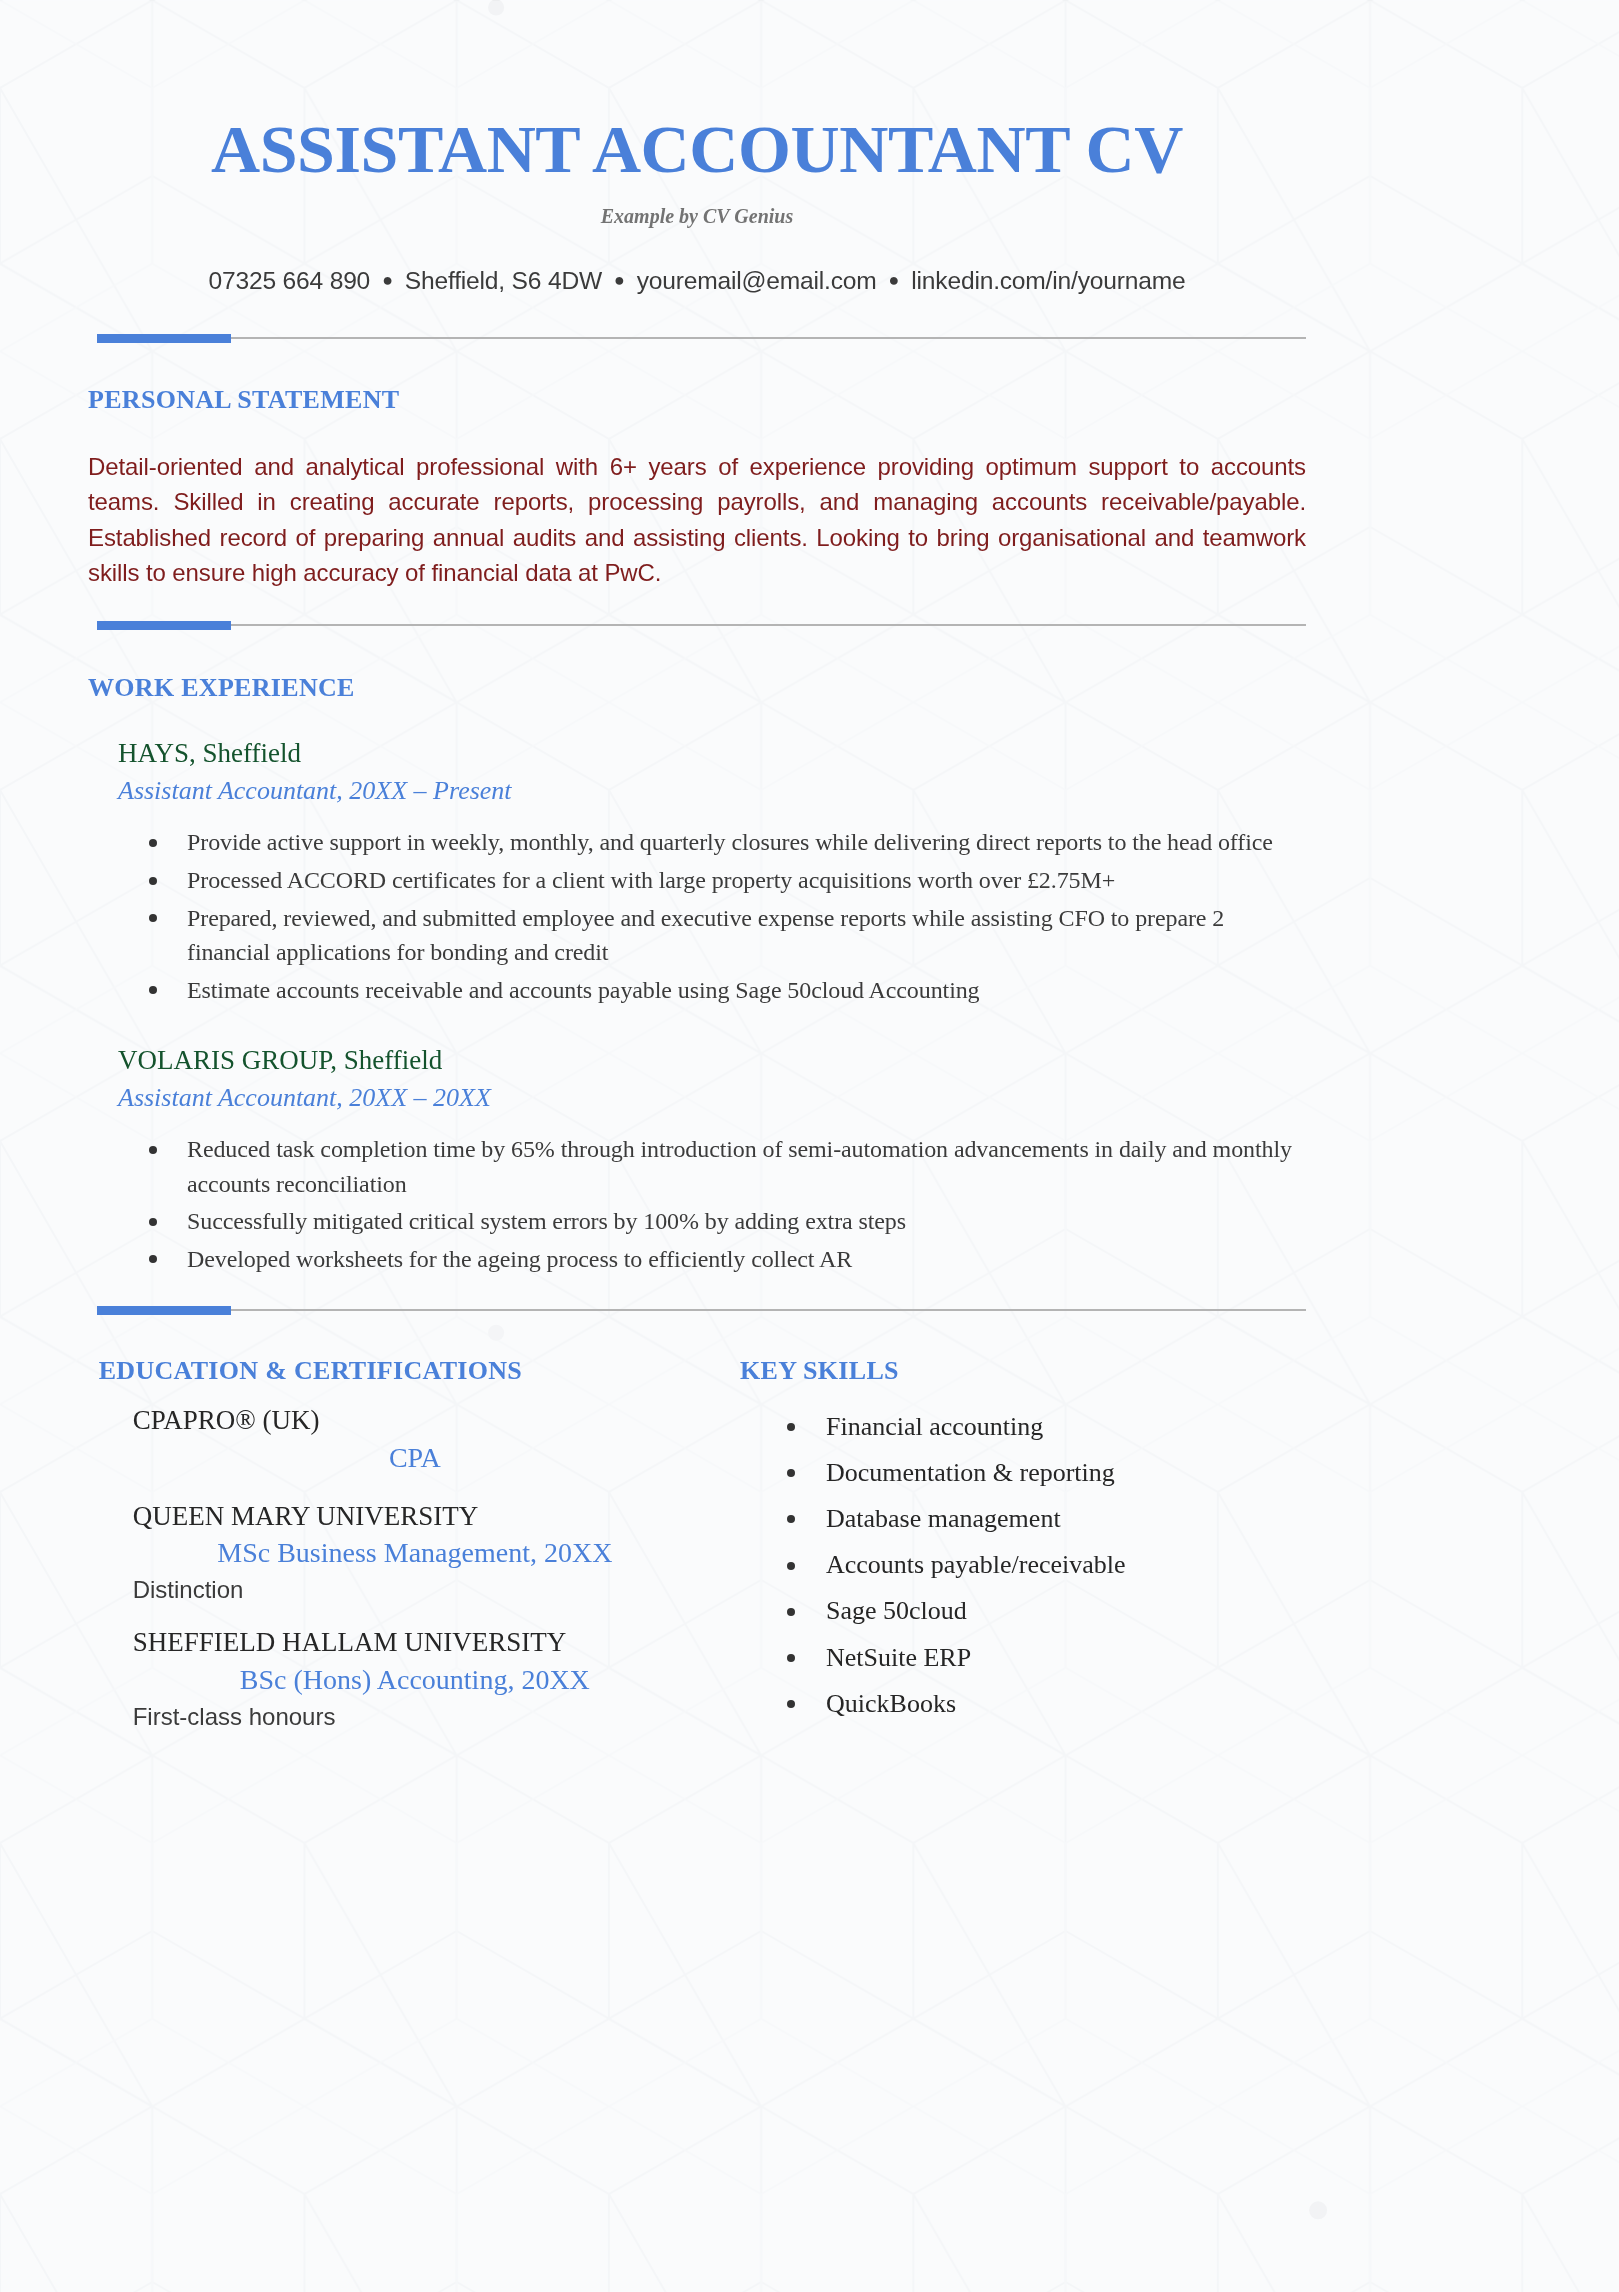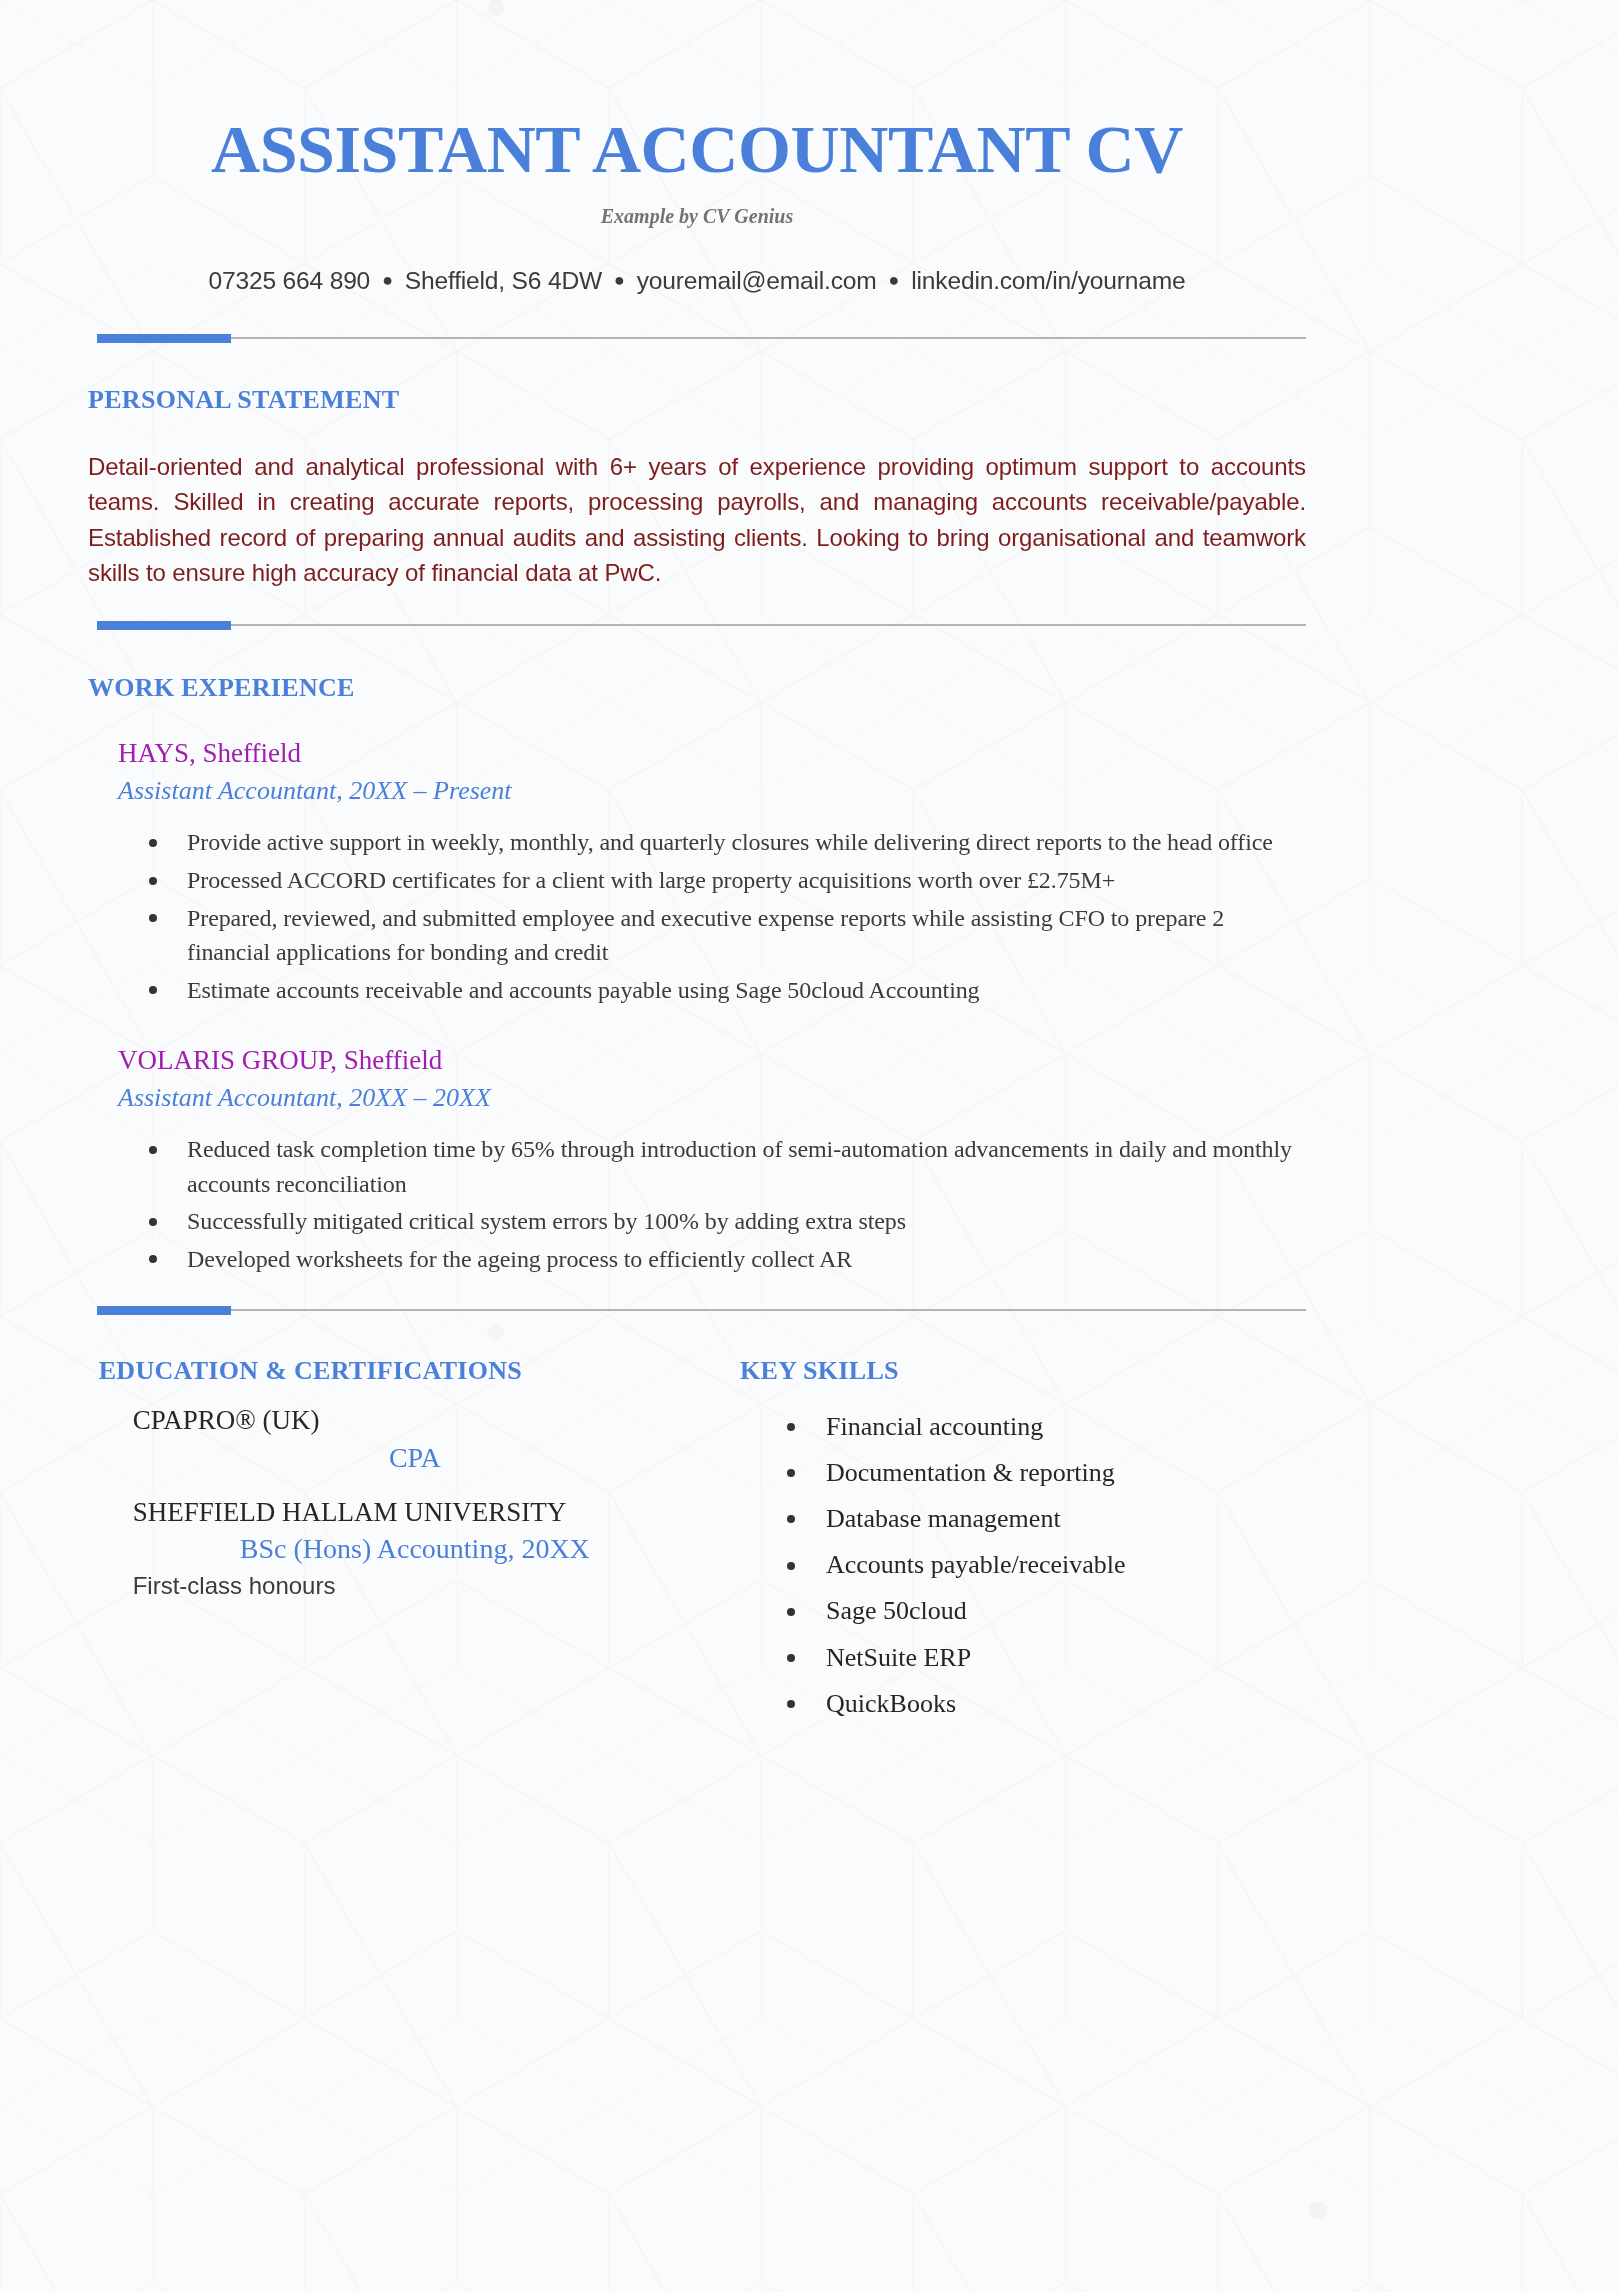--- a/index.html
+++ b/index.html
@@ -116,21 +116,21 @@
     color: #7f1d1d;
     text-align: justify;
     letter-spacing: -0.1px;
   }
 
   
   .job { margin: 0; }
   .job-company {
     font-family: "Liberation Serif", serif;
     font-size: 27px;
-    color: #a21caf;
+    color: #14532d;
     margin: 0;
     padding-left: 30px;
   }
   .job-role {
     font-family: "Liberation Serif", serif;
     font-style: italic;
     font-size: 26px;
     color: #4a80d9;
     margin: 0;
     padding-top: 7.2px;
@@ -308,20 +308,25 @@
   <div class="columns" style="margin-top:41px;">
 
     <div class="col-edu">
       <h2 class="section-head">EDUCATION &amp; CERTIFICATIONS</h2>
 
       <div class="edu-entry" style="margin-top:19.7px;">
         <div class="edu-school">CPAPRO® (UK)</div>
         <div class="edu-degree">CPA</div>
       </div>
 
+      <div class="edu-entry" style="margin-top:27px;">
+        <div class="edu-school">QUEEN MARY UNIVERSITY</div>
+        <div class="edu-degree">MSc Business Management, 20XX</div>
+        <div class="edu-note">Distinction</div>
+      </div>
 
       <div class="edu-entry" style="margin-top:23px;">
         <div class="edu-school">SHEFFIELD HALLAM UNIVERSITY</div>
         <div class="edu-degree">BSc (Hons) Accounting, 20XX</div>
         <div class="edu-note">First-class honours</div>
       </div>
     </div>
 
     <div class="col-skills">
       <h2 class="section-head">KEY SKILLS</h2>

